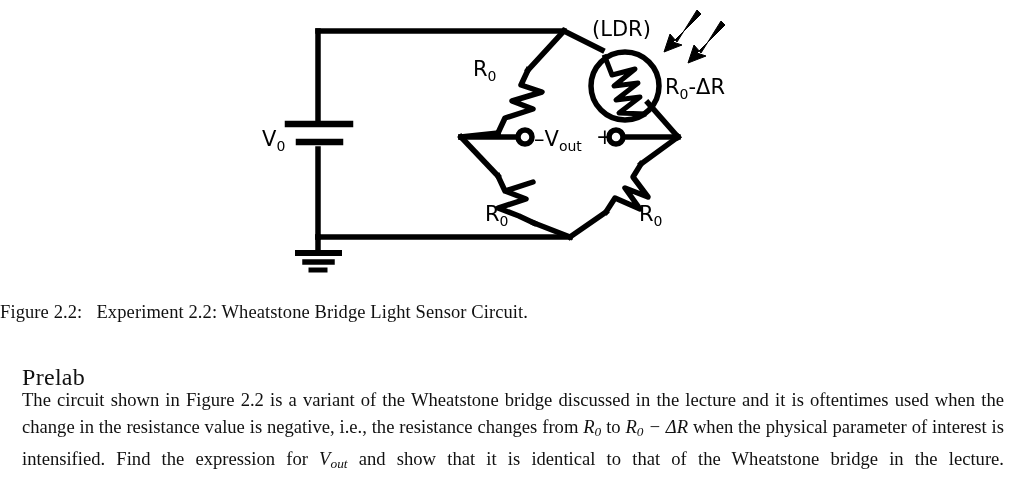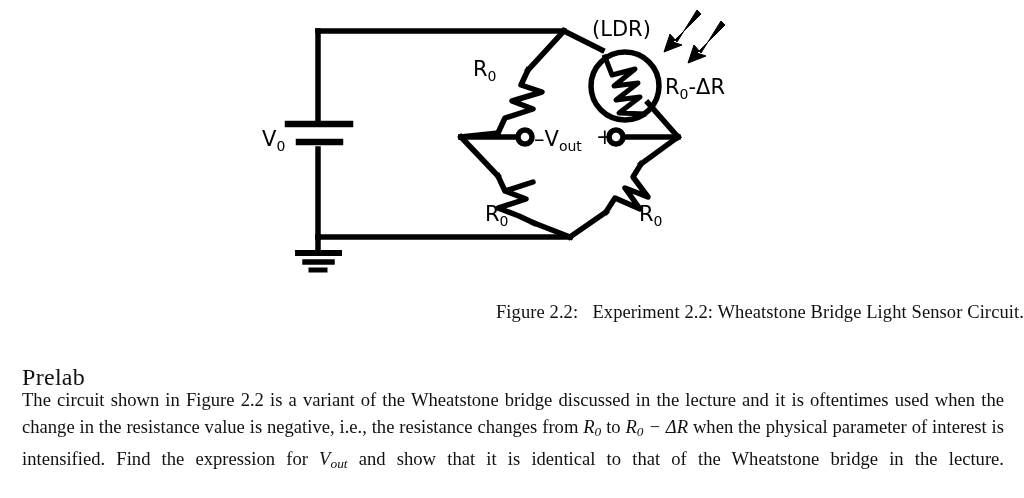--- a/index.html
+++ b/index.html
@@ -38,21 +38,21 @@
   .ckt-label .sub {
     font-size: 14px;
   }
 
   
   #figure-caption {
     position: absolute;
     left: 0;
     top: 302px;
     width: 1024px;
-    text-align: right;
+    text-align: left;
     font-size: 18.5px;
     letter-spacing: 0.1px;
     white-space: pre;
   }
 
   
   #prelab-heading {
     position: absolute;
     left: 22px;
     top: 344px;

